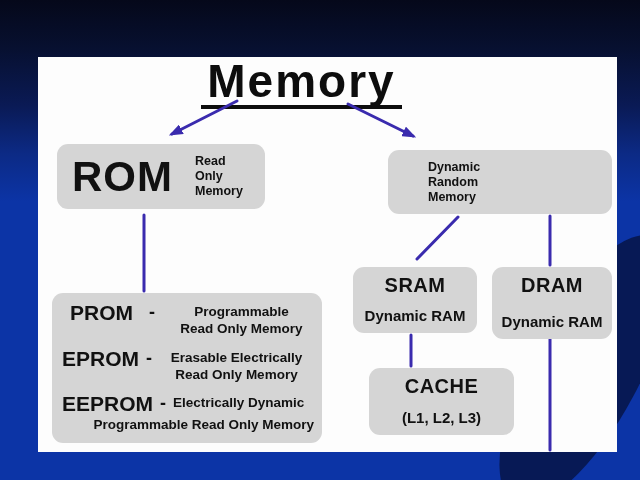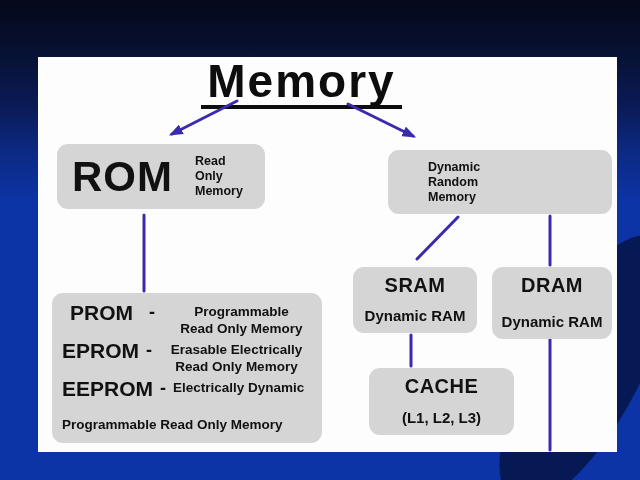--- a/index.html
+++ b/index.html
@@ -63,21 +63,21 @@
     padding:9px 8px 10px 10px; overflow:visible;
   }
   .prom-row { display:flex; align-items:flex-start; }
   .prom-row .term { font-weight:bold; font-size:21px; line-height:1; white-space:nowrap; }
   .prom-row .dash { font-weight:bold; font-size:18px; line-height:21px; margin:0 7px; }
   .prom-row .def  { flex:1; text-align:center; font-weight:bold; font-size:13.5px; line-height:17px; margin-top:1px; white-space:nowrap; }
   .row1 .term { margin-left:8px; }
   .row1 .dash { margin:0 14px 0 16px; }
   .row3-block .line2 {
     font-weight:bold; font-size:13.5px; line-height:17px;
-    text-align:left; padding-right:0px; white-space:nowrap; margin-top:17px;
+    text-align:right; padding-right:0px; white-space:nowrap; margin-top:2px;
   }
 </style>
 </head>
 <body>
 
 <div class="stage">
   <div class="bg-swoosh"></div>
 
   <div class="panel"></div>
 

